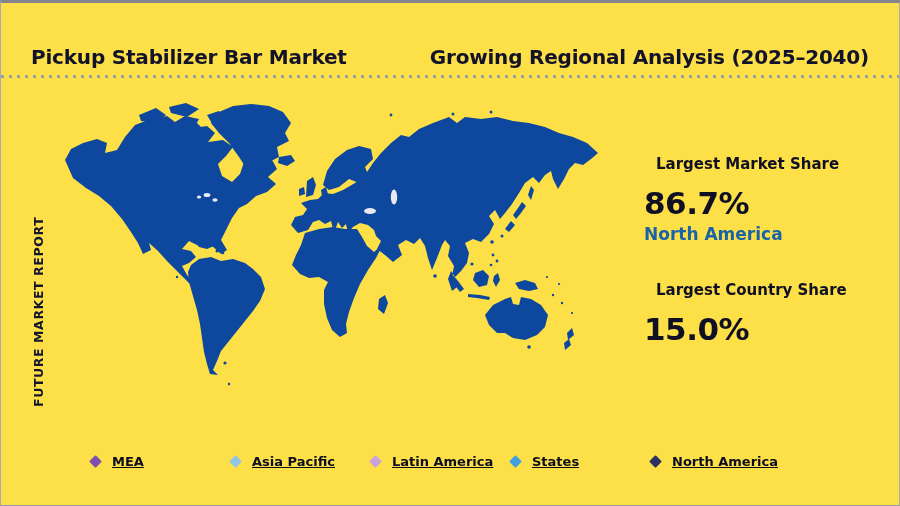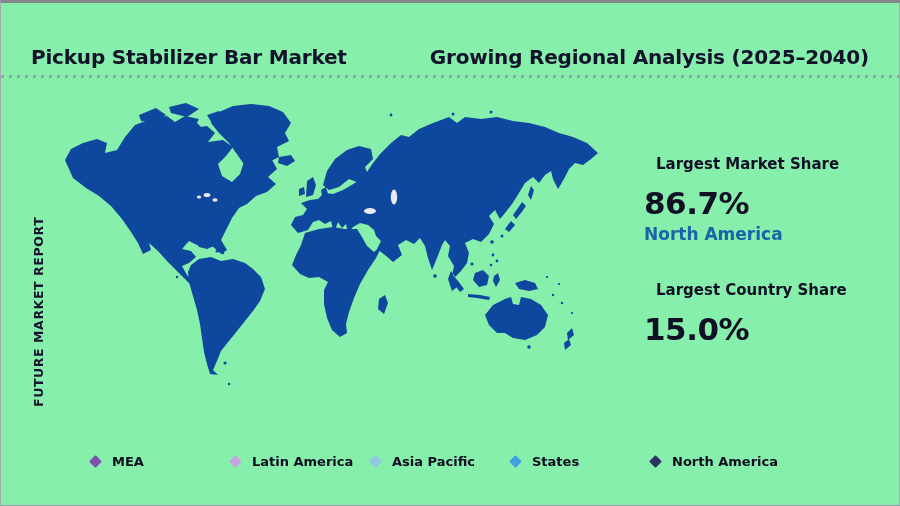--- a/index.html
+++ b/index.html
@@ -1,19 +1,19 @@
 <!DOCTYPE html>
 <html><head>
 <meta charset="utf-8">
 <style>
   html,body{margin:0;padding:0;background:#cfcfd6;}
   .frame{
     position:relative;
     width:898px;height:502px;
-    background:#86efac;
+    background:#fde047;
     border-top:3px solid #85858d;
     border-left:1px solid #a9a9b1;
     border-right:2px solid #a9a9b1;
     border-bottom:1px solid #9a9aa2;
     overflow:hidden;
     font-family:"DejaVu Sans","Liberation Sans",sans-serif;
     color:#12122a;
   }
   .header{
     position:absolute;top:0;left:0;right:0;height:72px;
@@ -40,21 +40,21 @@
   .stat-value{font-size:31px;font-weight:800;color:#101024;margin:5px 0 3px 0;letter-spacing:-0.5px;}
   .stat-region{font-size:17px;font-weight:700;}
   .legend{
     position:absolute;left:90px;top:444px;right:20px;height:28px;
     display:flex;align-items:center;
   }
   .legend-item{width:140px;display:flex;align-items:center;gap:12px;}
   .diamond{
     width:9px;height:9px;transform:rotate(45deg);flex:0 0 auto;border-radius:1px;
   }
-  .legend-label{font-size:13px;font-weight:700;color:#0d0d20;white-space:nowrap;}
+  .legend-label{font-size:13px;font-weight:700;color:#0d0d20;white-space:nowrap;text-decoration:underline;}
 </style>
 </head>
 <body>
 
 <div class="frame">
 
   <div class="header">
     <div class="title">Pickup Stabilizer Bar Market</div>
     <div class="title">Growing Regional Analysis (2025–2040)</div>
   </div>
@@ -152,26 +152,26 @@
       <p class="stat-value">15.0%</p>
     </div>
   </div>
 
   <div class="legend">
     <div class="legend-item">
       <span class="diamond" style="background: rgb(126, 79, 174);"></span>
       <span class="legend-label">MEA</span>
     </div>
     <div class="legend-item">
+      <span class="diamond" style="background: rgb(147, 198, 227);"></span>
+      <span class="legend-label">Asia Pacific</span>
+    </div>
+    <div class="legend-item">
       <span class="diamond" style="background: rgb(201, 163, 220);"></span>
       <span class="legend-label">Latin America</span>
-    </div>
-    <div class="legend-item">
-      <span class="diamond" style="background: rgb(147, 198, 227);"></span>
-      <span class="legend-label">Asia Pacific</span>
     </div>
     <div class="legend-item">
       <span class="diamond" style="background: rgb(66, 160, 224);"></span>
       <span class="legend-label">States</span>
     </div>
     <div class="legend-item">
       <span class="diamond" style="background: rgb(44, 50, 99);"></span>
       <span class="legend-label">North America</span>
     </div>
   </div>

